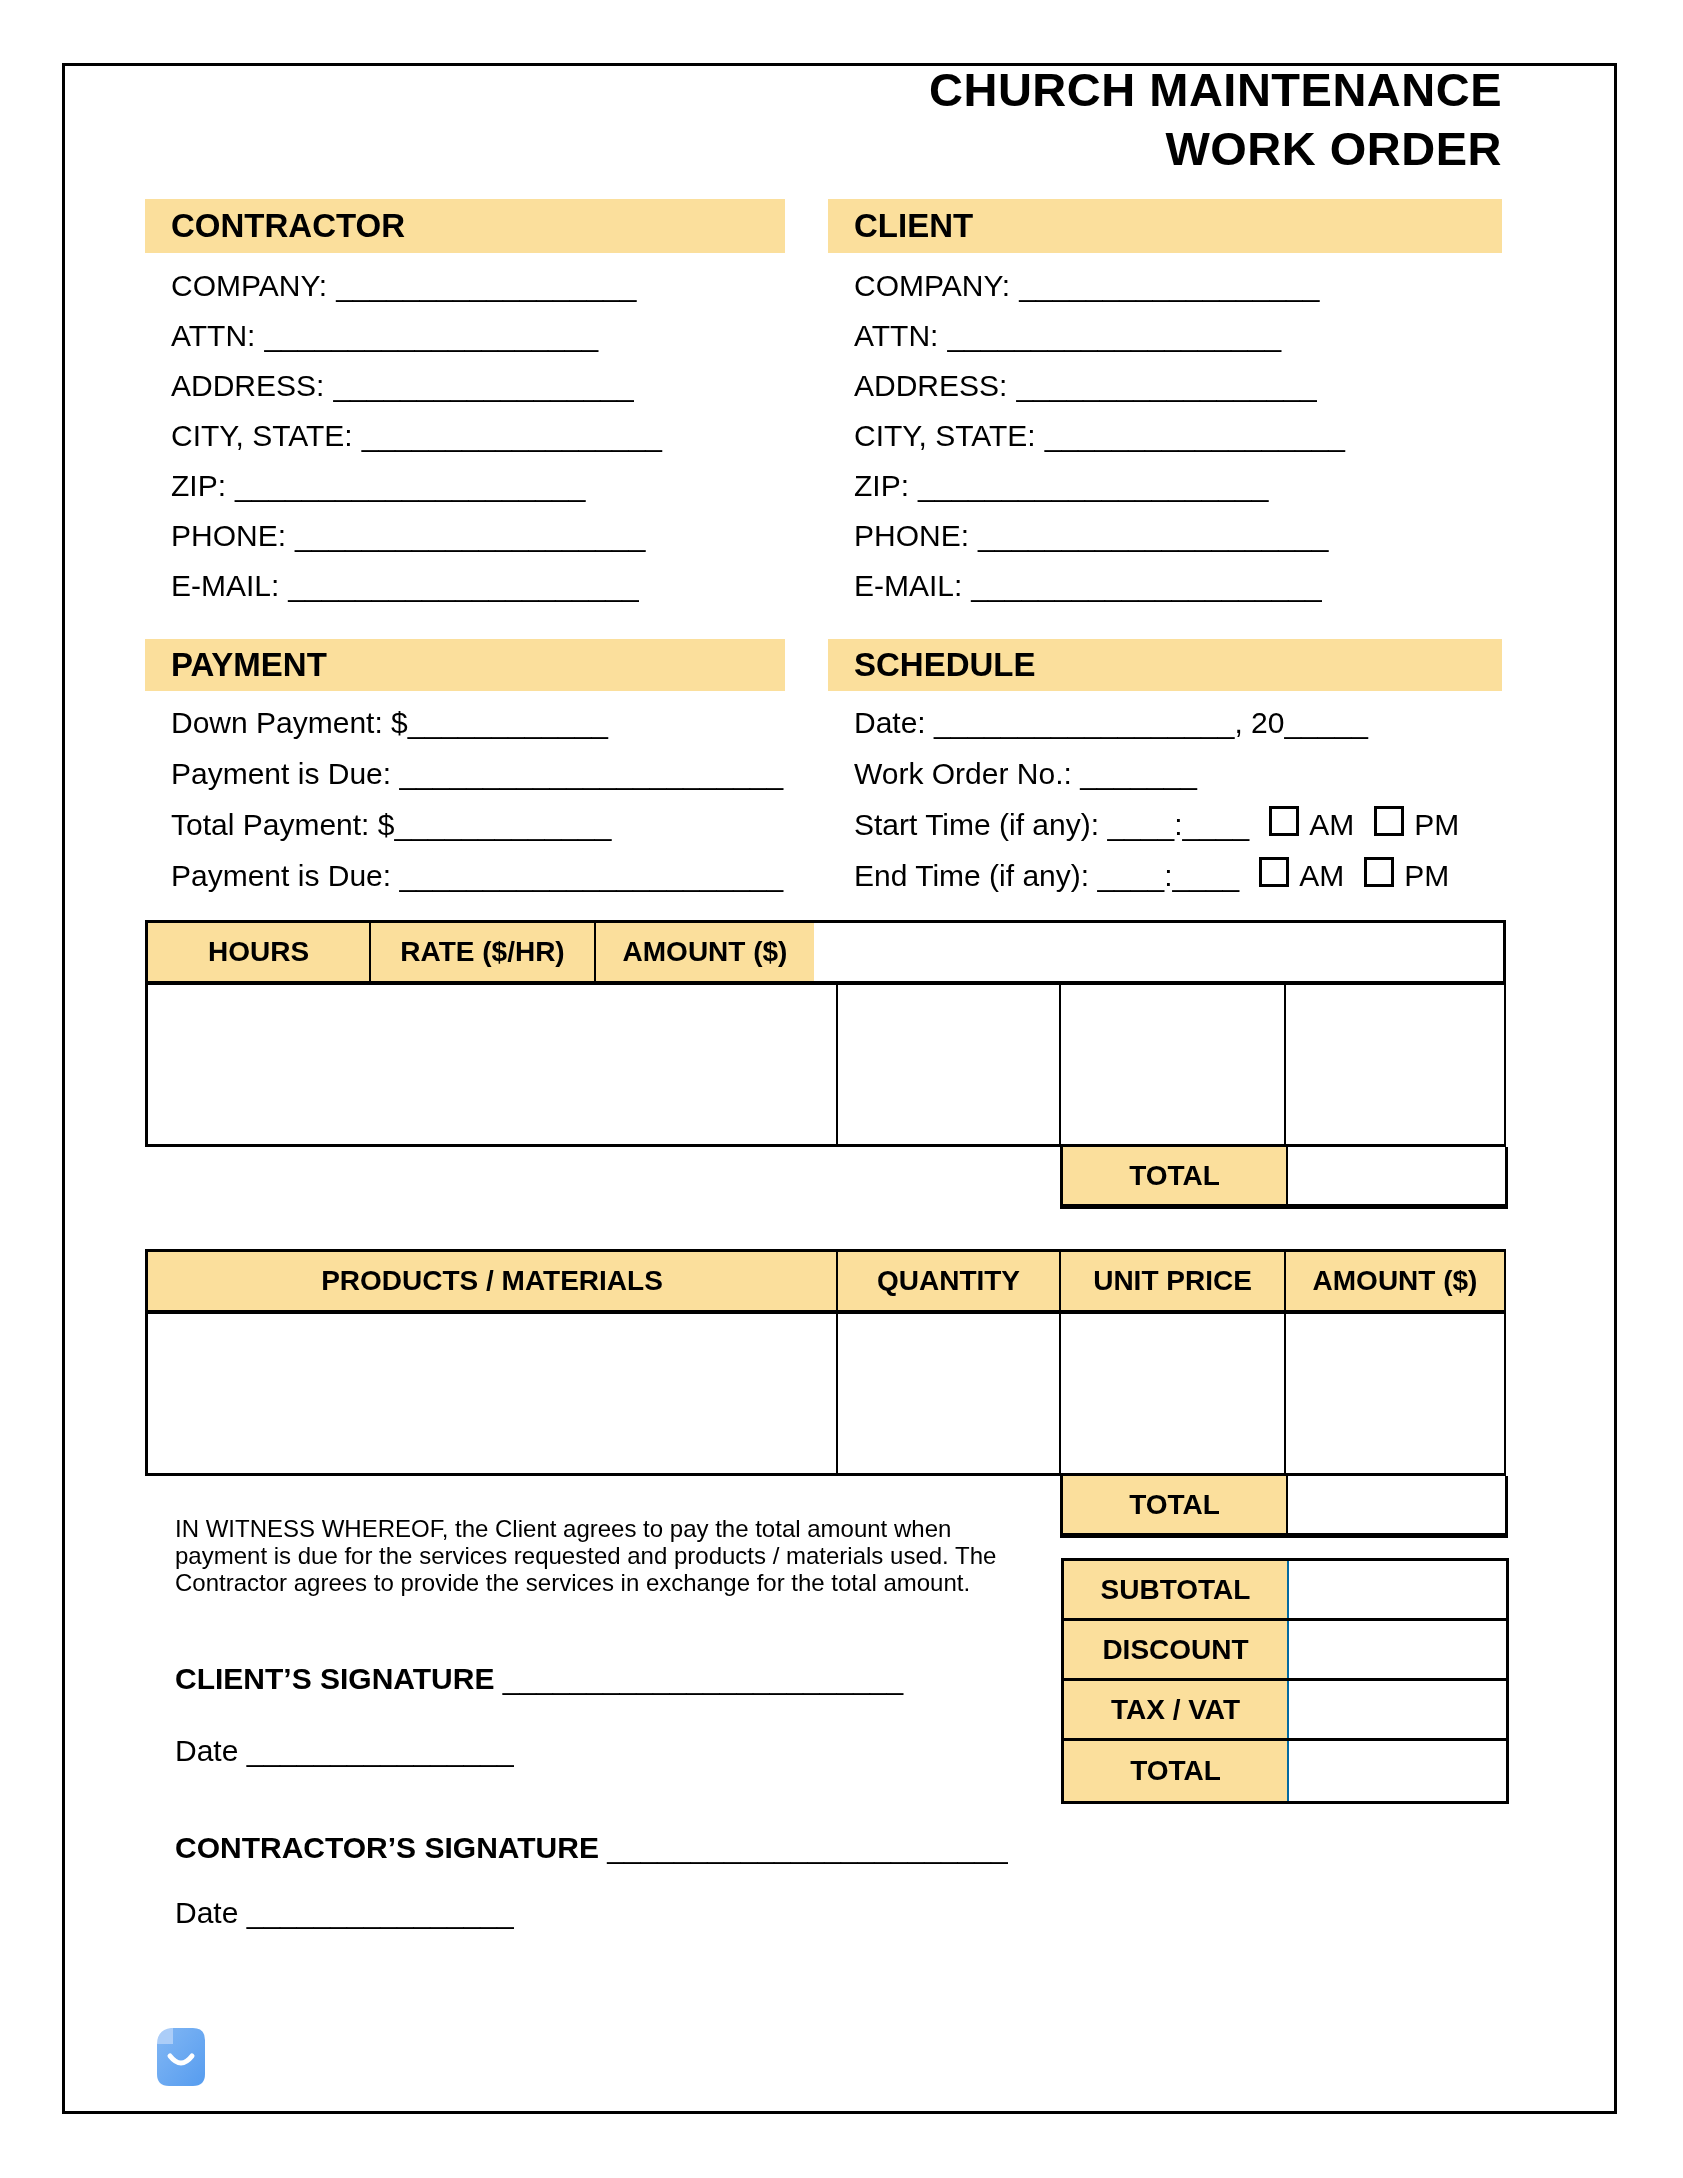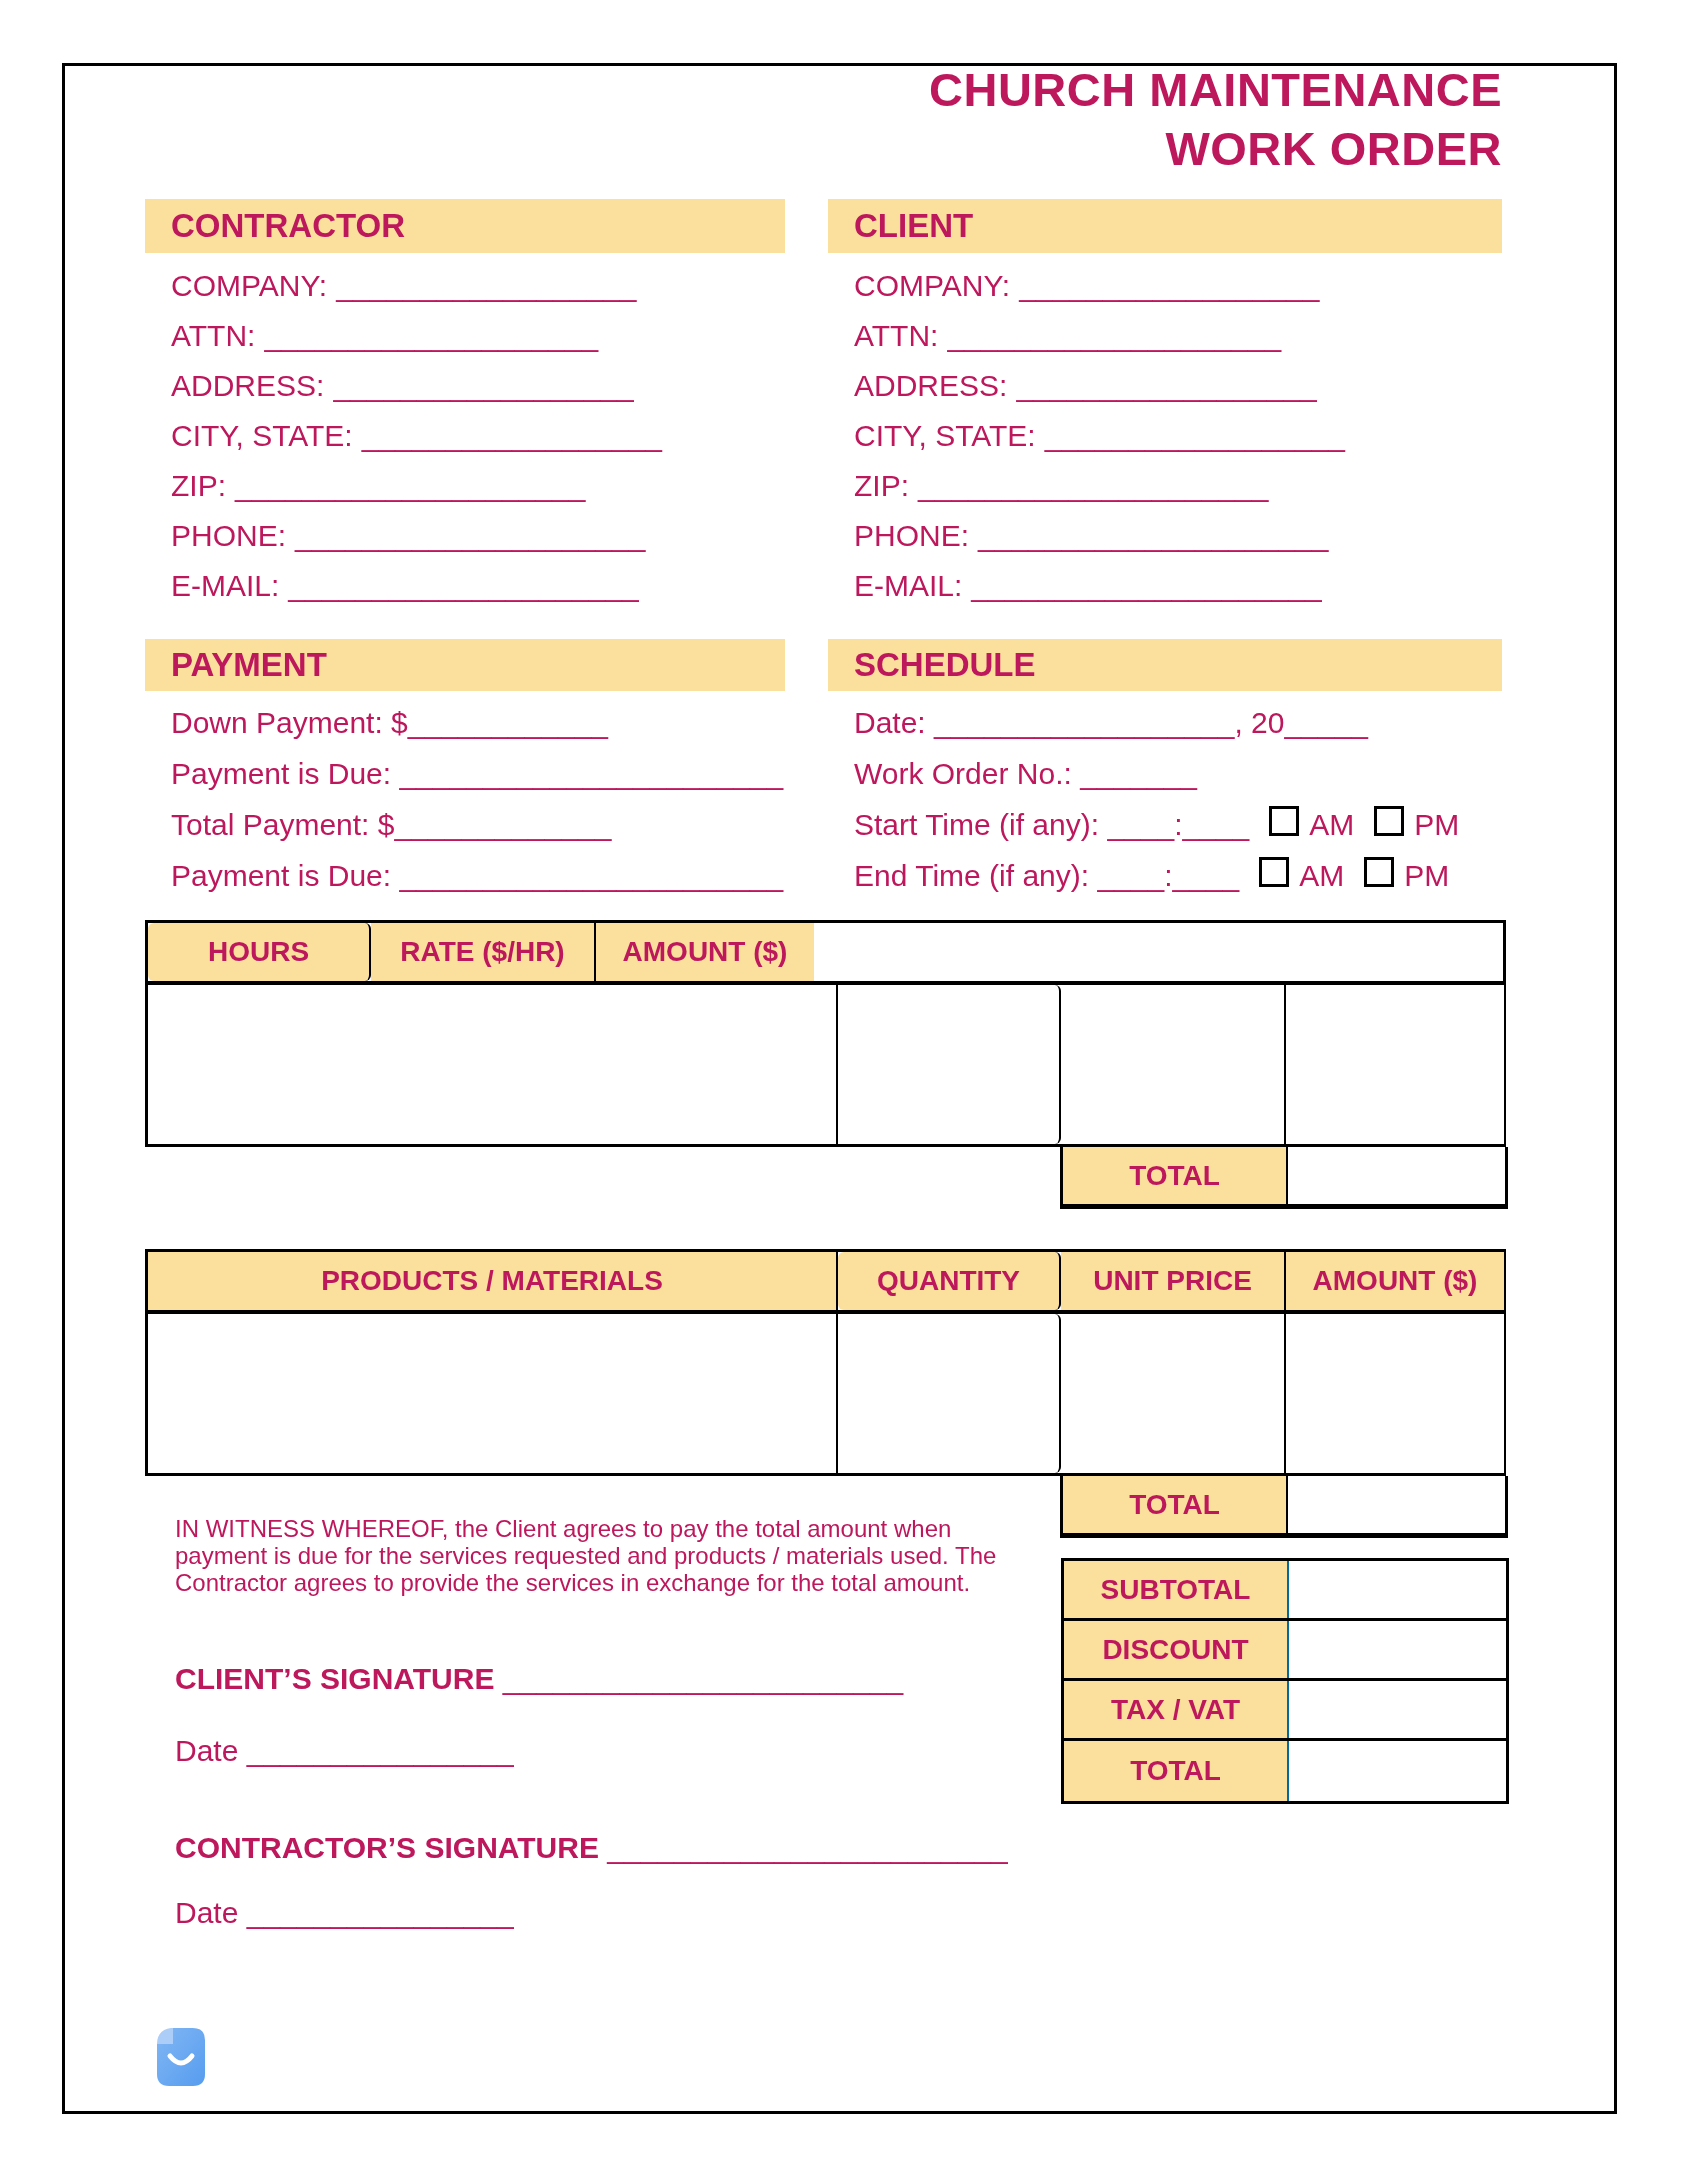--- a/index.html
+++ b/index.html
@@ -1,18 +1,18 @@
 <!DOCTYPE html>
 <html><head>
 <meta charset="utf-8">
 <style>
   html,body{margin:0;padding:0;background:#ffffff;}
   .page{
     position:relative;width:1684px;height:2178px;background:#ffffff;
-    font-family:"Liberation Sans","DejaVu Sans",sans-serif;color:#be185d;
+    font-family:"Liberation Sans","DejaVu Sans",sans-serif;color:#000000;
     overflow:hidden;
   }
   .pageborder{position:absolute;left:62px;top:63px;width:1555px;height:2051px;border:3px solid #000;box-sizing:border-box;}
   .title{position:absolute;left:606px;top:60px;width:896px;text-align:right;font-size:47px;font-weight:700;line-height:59px;letter-spacing:0.5px;}
   .bar{position:absolute;height:54px;line-height:54px;font-size:33px;font-weight:700;padding-left:26px;box-sizing:border-box;}
   .bar-contractor{left:145px;top:199px;width:640px;}
   .bar-client{left:828px;top:199px;width:674px;}
   .bar-payment{left:145px;top:639px;width:640px;height:52px;line-height:52px;}
   .bar-schedule{left:828px;top:639px;width:674px;height:52px;line-height:52px;}
   .fields{position:absolute;font-size:30px;}
@@ -31,21 +31,21 @@
   .tbl-service{top:920px;}
   .tbl-products{top:1249px;}
   .tbl-main{border:3px solid #000;box-sizing:border-box;width:1361px;}
   .thead{display:flex;height:62px;border-bottom:4px solid #000;box-sizing:border-box;}
   .th{display:flex;align-items:center;justify-content:center;font-size:28px;font-weight:700;box-sizing:border-box;border-right:2px solid #000;}
   .th:last-child{border-right:none;}
   .tbody{display:flex;height:159px;}
   .td{box-sizing:border-box;border-right:2px solid #000;background:#fff;}
   .td:last-child{border-right:none;}
   .c0{width:690px;flex:0 0 690px;}
-  .c1{width:223px;flex:0 0 223px;border-radius:6px;}
+  .c1{width:223px;flex:0 0 223px;}
   .c2{width:225px;flex:0 0 225px;}
   .c3{width:218px;flex:0 0 218px;}
   .trow{display:flex;margin-left:915px;width:448px;height:62px;border:3px solid #000;border-top:none;border-bottom-width:5px;box-sizing:border-box;}
   .total-label{flex:0 0 225px;display:flex;align-items:center;justify-content:center;font-size:28px;font-weight:700;border-right:2px solid #000;box-sizing:border-box;}
   .total-value{flex:1;background:#fff;}
   
   .witness{position:absolute;left:175px;top:1515px;width:856px;font-size:24px;line-height:27px;white-space:pre-line;}
   
   .summary{position:absolute;left:1061px;top:1558px;width:448px;border:3px solid #000;box-sizing:border-box;}
   .sum-row{display:flex;height:60px;border-bottom:3px solid #000;box-sizing:border-box;}

